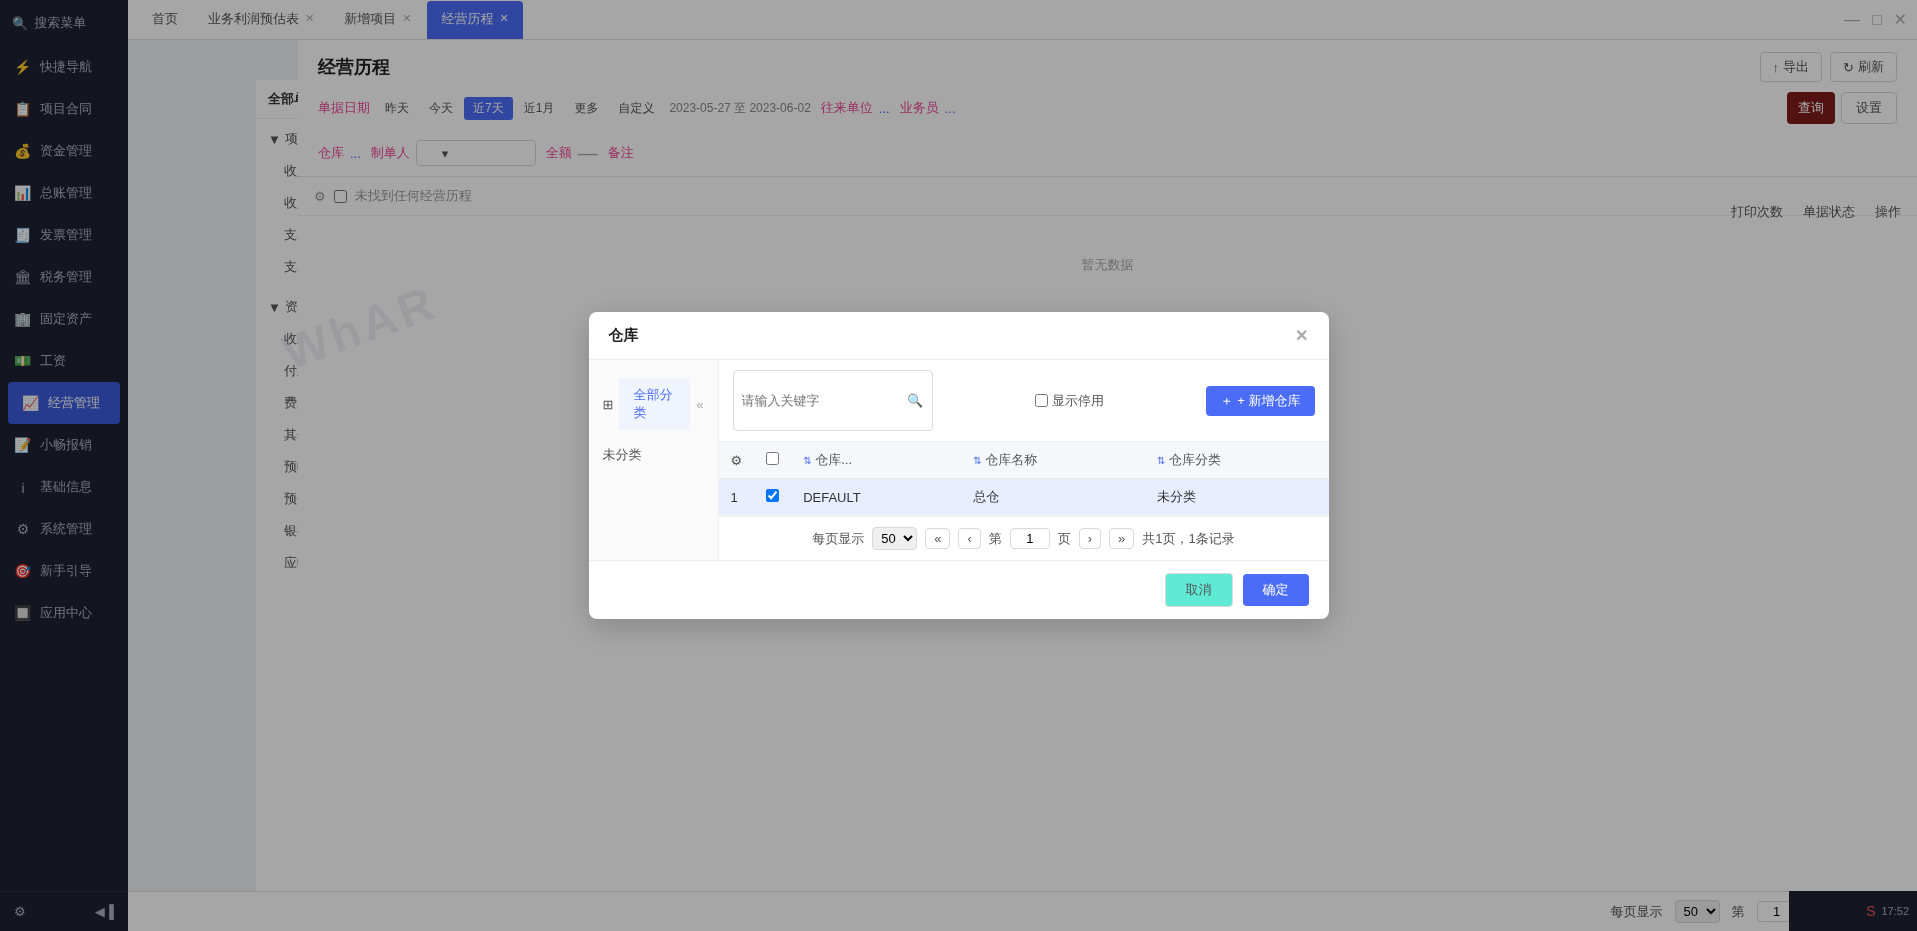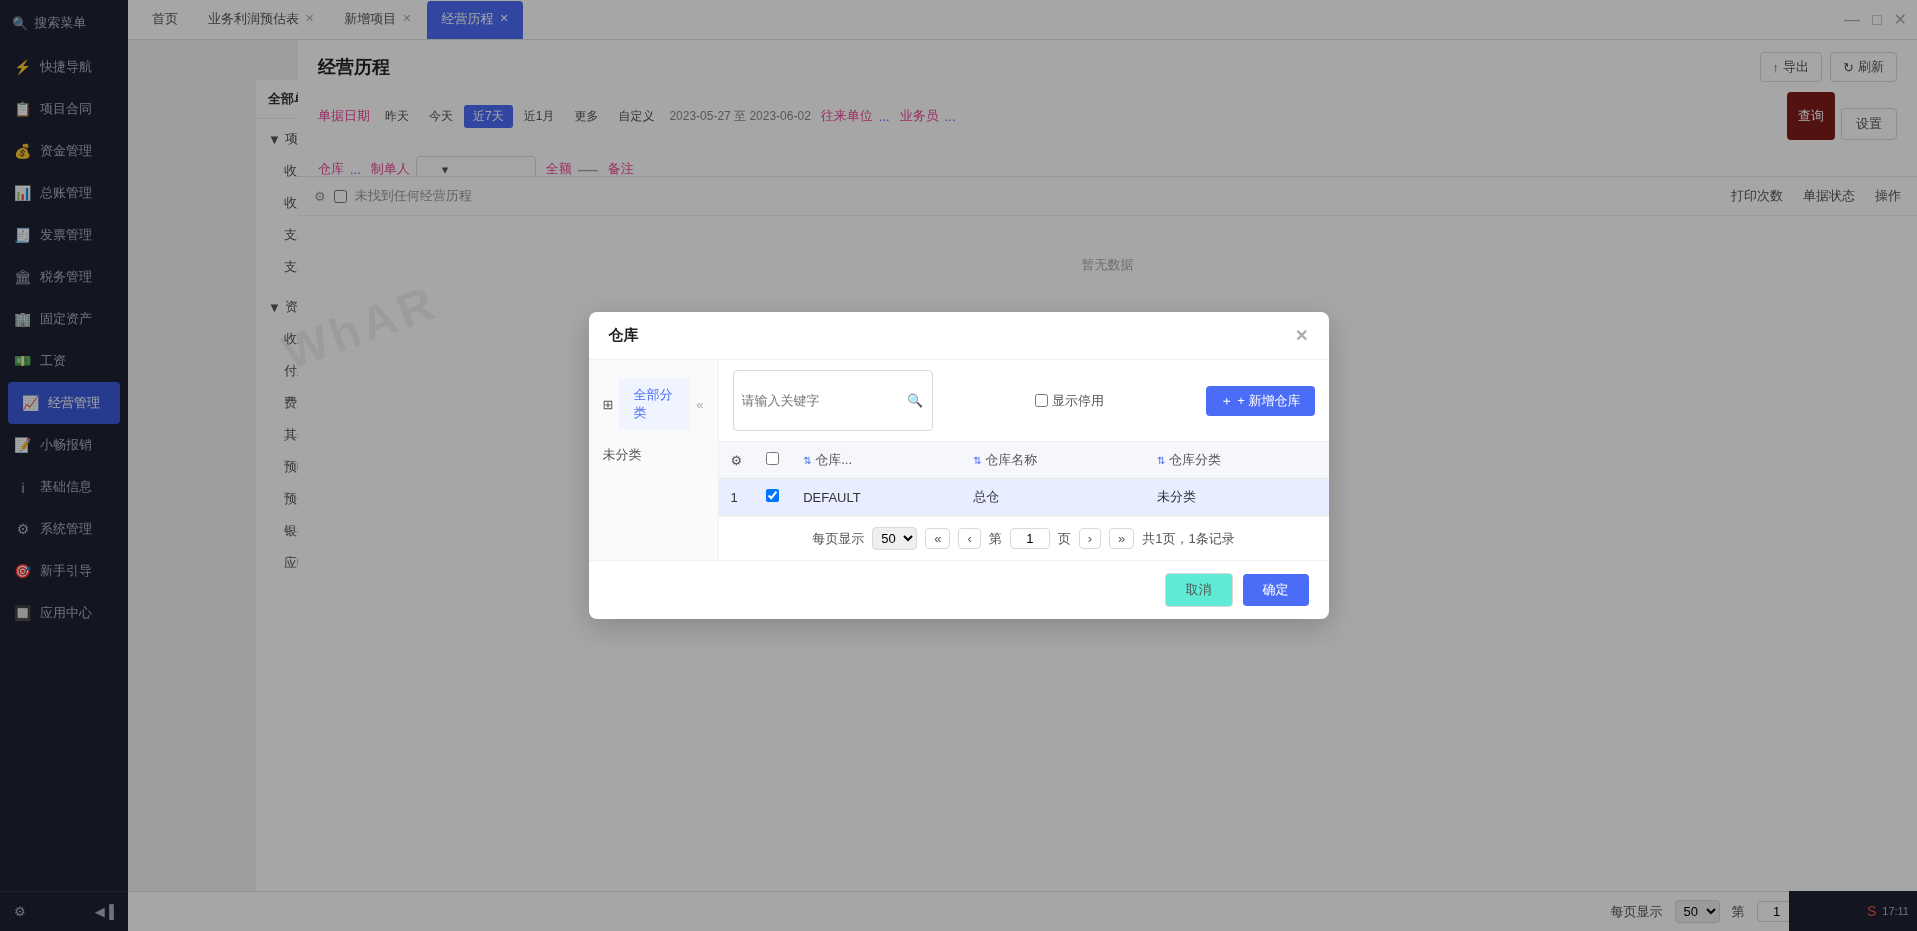--- a/index.html
+++ b/index.html
@@ -77,21 +77,21 @@
     .filter-select {
       display: flex; align-items: center; gap: 4px; border: 1px solid #d9d9d9;
       border-radius: 4px; padding: 3px 8px; min-width: 120px; font-size: 13px; cursor: pointer;
     }
     .btn-query {
       background: #7f1d1d; color: #fff; border: none; border-radius: 4px;
       padding: 6px 11px; cursor: pointer; font-size: 13px;
     }
     .btn-settings {
       background: #fff; color: #555; border: 1px solid #d9d9d9; border-radius: 4px;
-      padding: 6px 14px; cursor: pointer; font-size: 13px; margin-top: 16px;
+      padding: 6px 14px; cursor: pointer; font-size: 13px;
     }
 
     
     .filter-bar2 {
       background: #fff; padding: 6px 20px 10px; display: flex; gap: 10px; align-items: center;
     }
 
     
     .left-panel {
       position: absolute; left: 128px; top: 40px; width: 170px;
@@ -410,21 +410,21 @@
 
     <div style="position:absolute; left:170px; top:136px; right:0; bottom:40px; background:#fff; overflow:auto; border-top:1px solid #e8e8e8;">
       <div style="padding:10px 16px; font-size:13px; color:#999; border-bottom:1px solid #f0f0f0; display:flex; align-items:center; gap:8px;">
         <span>⚙</span>
         <input type="checkbox" style="">
         <span>未找到任何经营历程</span>
       </div>
       <div style="text-align:center; padding:40px; color:#aaa; font-size:13px;">
         <span>暂无数据</span>
       </div>
-      <div style="position:absolute; right:0; top:0; display:flex; gap:20px; padding:10px 16px; font-size:13px; color:#555;">
+      <div style="position:absolute; right:0; top:16px; display:flex; gap:20px; padding:10px 16px; font-size:13px; color:#555;">
         <span>打印次数</span>
         <span>单据状态</span>
         <span>操作</span>
       </div>
     </div>
 
     <div class="taskbar">
       <span>每页显示</span>
       <select class="page-size-select">
         <option>50</option>
@@ -433,21 +433,21 @@
       <input type="text" class="page-input" value="1" style="">
       <span>共0页，0条记录</span>
     </div>
   </div>
 </div>
 
 <div class="watermark">WhAR</div>
 
 <div class="systray">
   <span style="color:#e55; font-size:14px;">S</span>
-  <span>17:11</span>
+  <span>17:52</span>
 </div>
 
 <div class="overlay">
   <div class="modal">
 
     <div class="modal-header">
       <span>仓库</span>
       <span class="modal-close">✕</span>
     </div>
 

